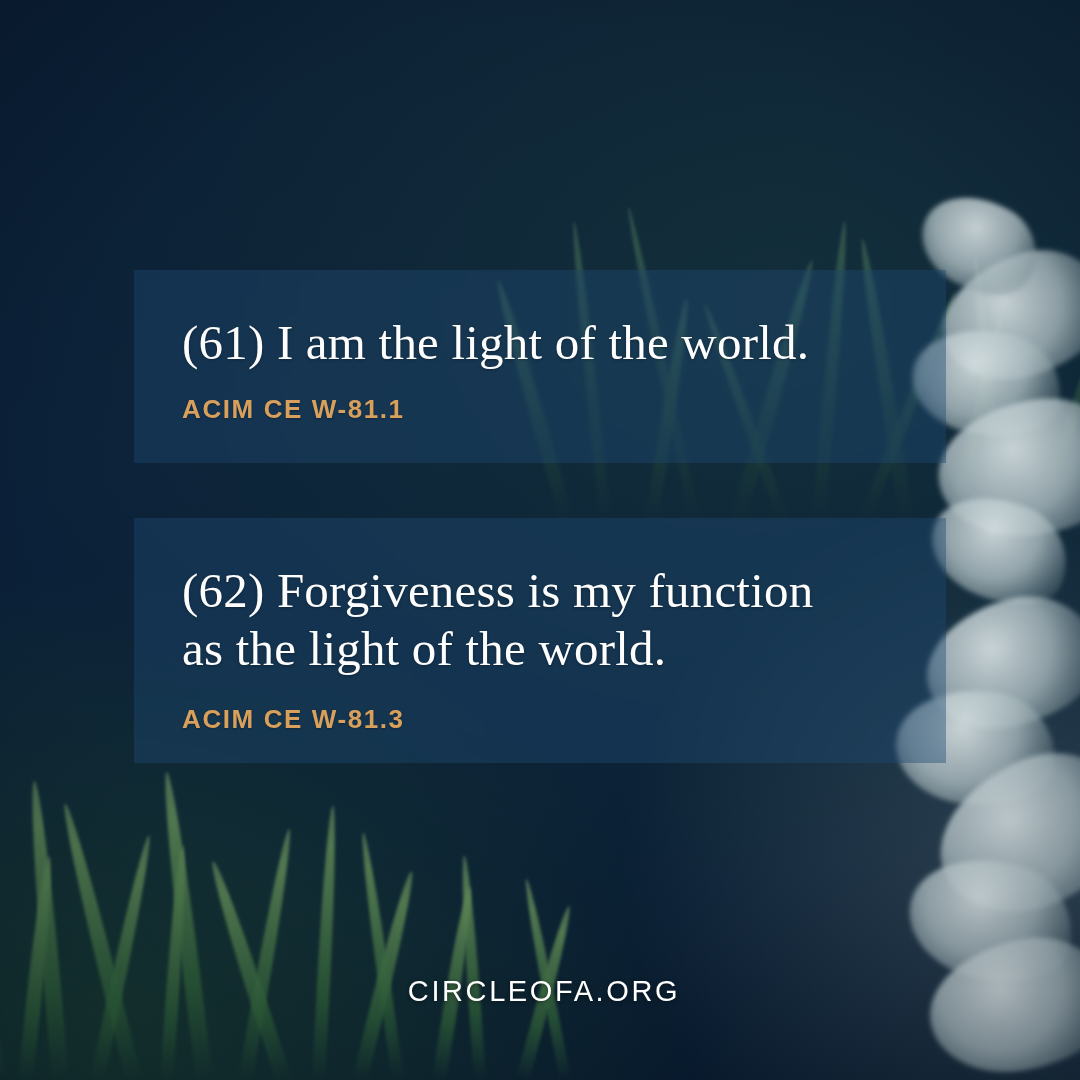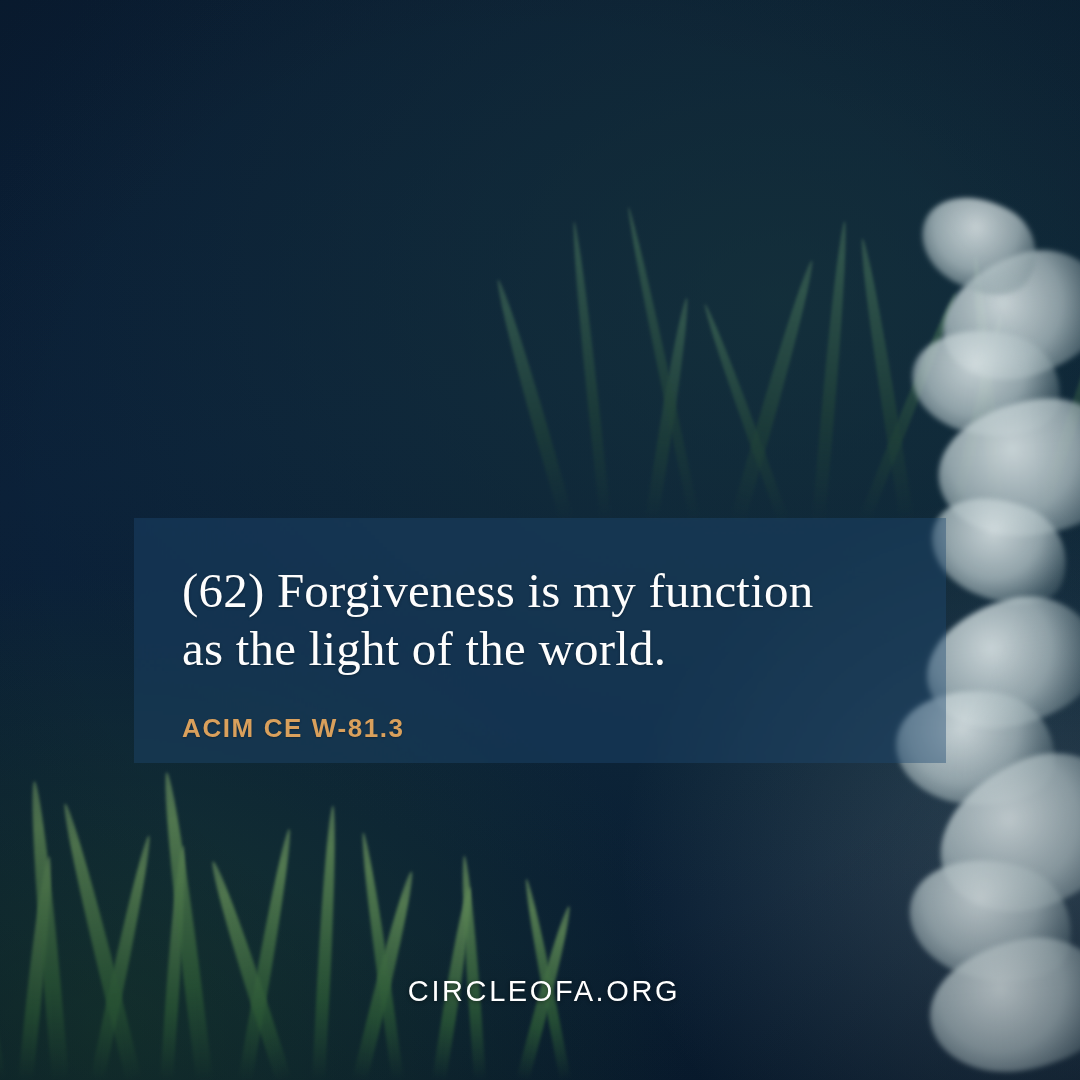--- a/index.html
+++ b/index.html
@@ -108,21 +108,21 @@
   .attribution {
     margin: 0;
     font-family: "Liberation Sans", sans-serif;
     font-weight: 700;
     font-size: 26px;
     letter-spacing: 1.6px;
     color: #d9a05c;
     text-shadow: 0 1px 2px rgba(0,0,0,0.28);
   }
   .card-1 .attribution { margin-top: 22px; }
-  .card-2 .attribution { margin-top: 35px; }
+  .card-2 .attribution { margin-top: 26px; }
 
   
   .footer {
     position: absolute;
     left: 0;
     right: 0;
     top: 975px;
     text-align: center;
     padding-left: 8px;
   }
@@ -184,20 +184,24 @@
     <div class="silver-leaf" style="right:-20px; top:600px; width:175px; height:125px; transform:rotate(-14deg);"></div>
     <div class="silver-leaf" style="right:24px;  top:690px; width:160px; height:115px; transform:rotate(8deg);"></div>
     <div class="silver-leaf" style="right:-56px; top:760px; width:200px; height:145px; transform:rotate(-22deg);"></div>
     <div class="silver-leaf" style="right:6px;   top:860px; width:165px; height:120px; transform:rotate(16deg);"></div>
     <div class="silver-leaf" style="right:-34px; top:940px; width:185px; height:130px; transform:rotate(-9deg);"></div>
     <div class="silver-leaf" style="right:40px;  top:200px; width:120px; height:90px;  transform:rotate(30deg);"></div>
   </div>
 
   <div class="bg-vignette"></div>
 
+  <div class="card card-1">
+    <p class="quote">(61) I am the light of the world.</p>
+    <p class="attribution">ACIM CE W-81.1</p>
+  </div>
 
   <div class="card card-2">
     <p class="quote">(62) Forgiveness is my function
 as the light of the world.</p>
     <p class="attribution">ACIM CE W-81.3</p>
   </div>
 
   <div class="footer">
     <span class="footer-url">CIRCLEOFA.ORG</span>
   </div>

